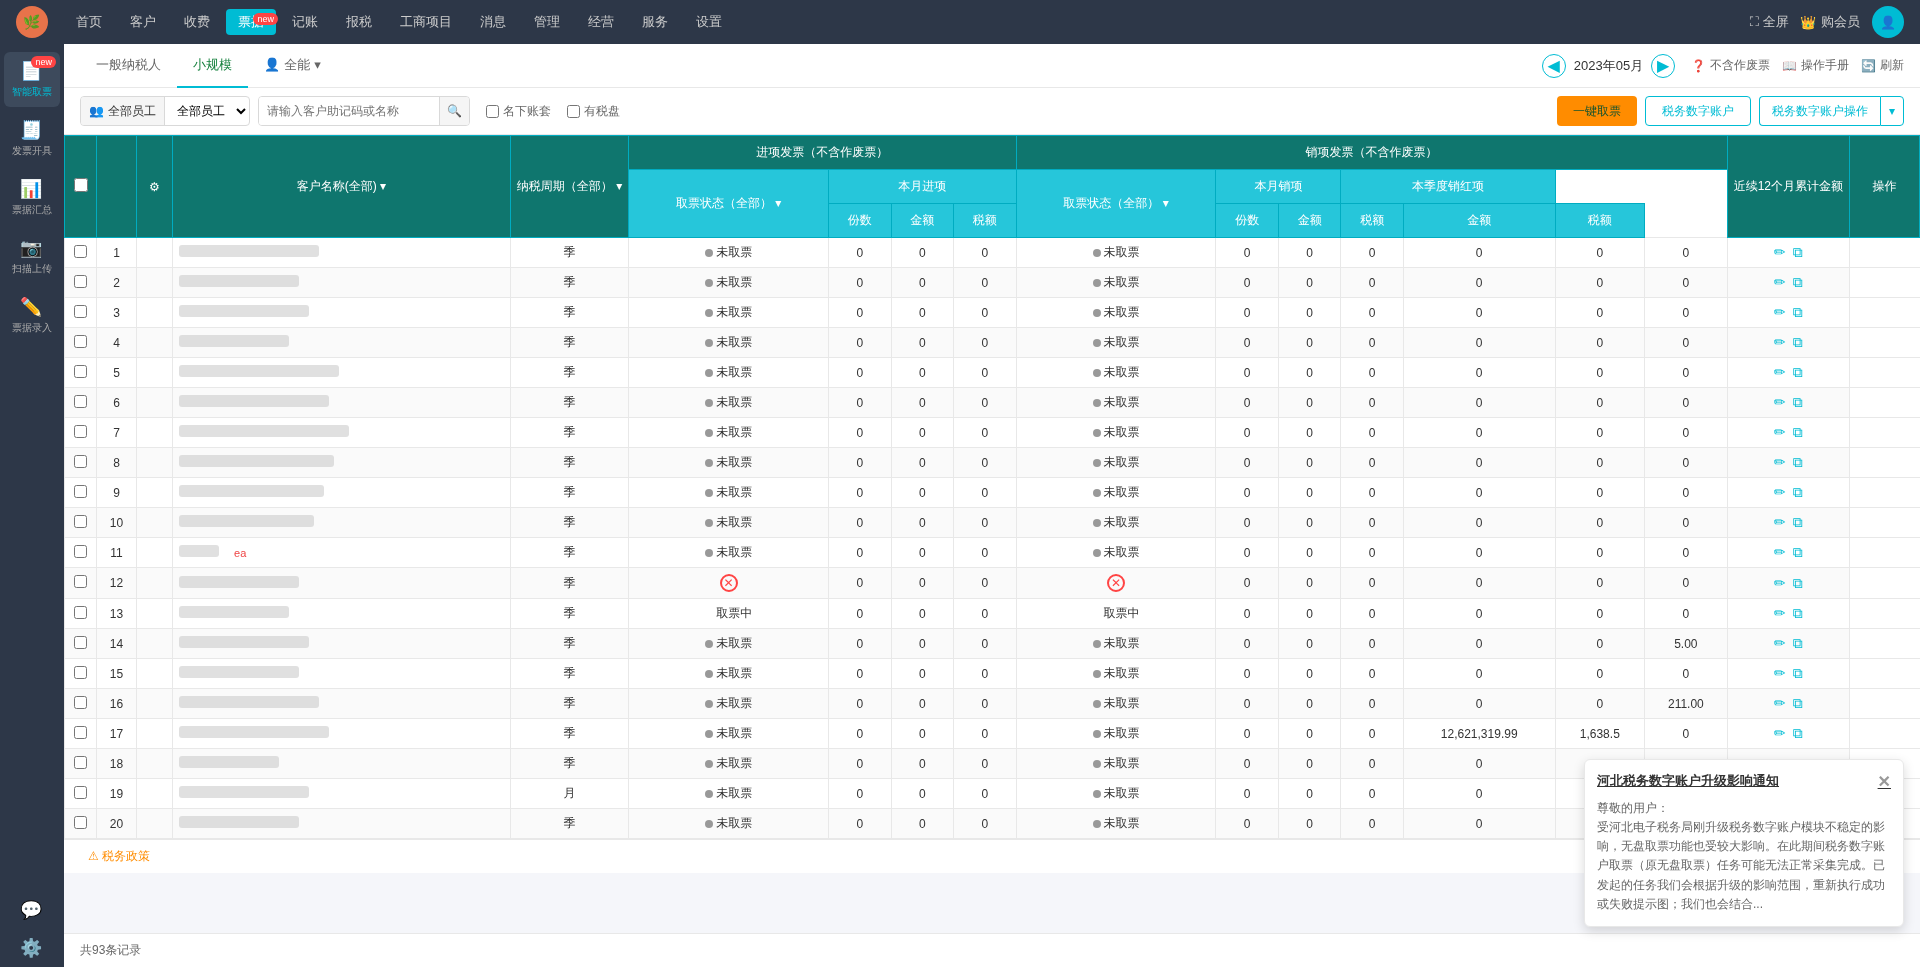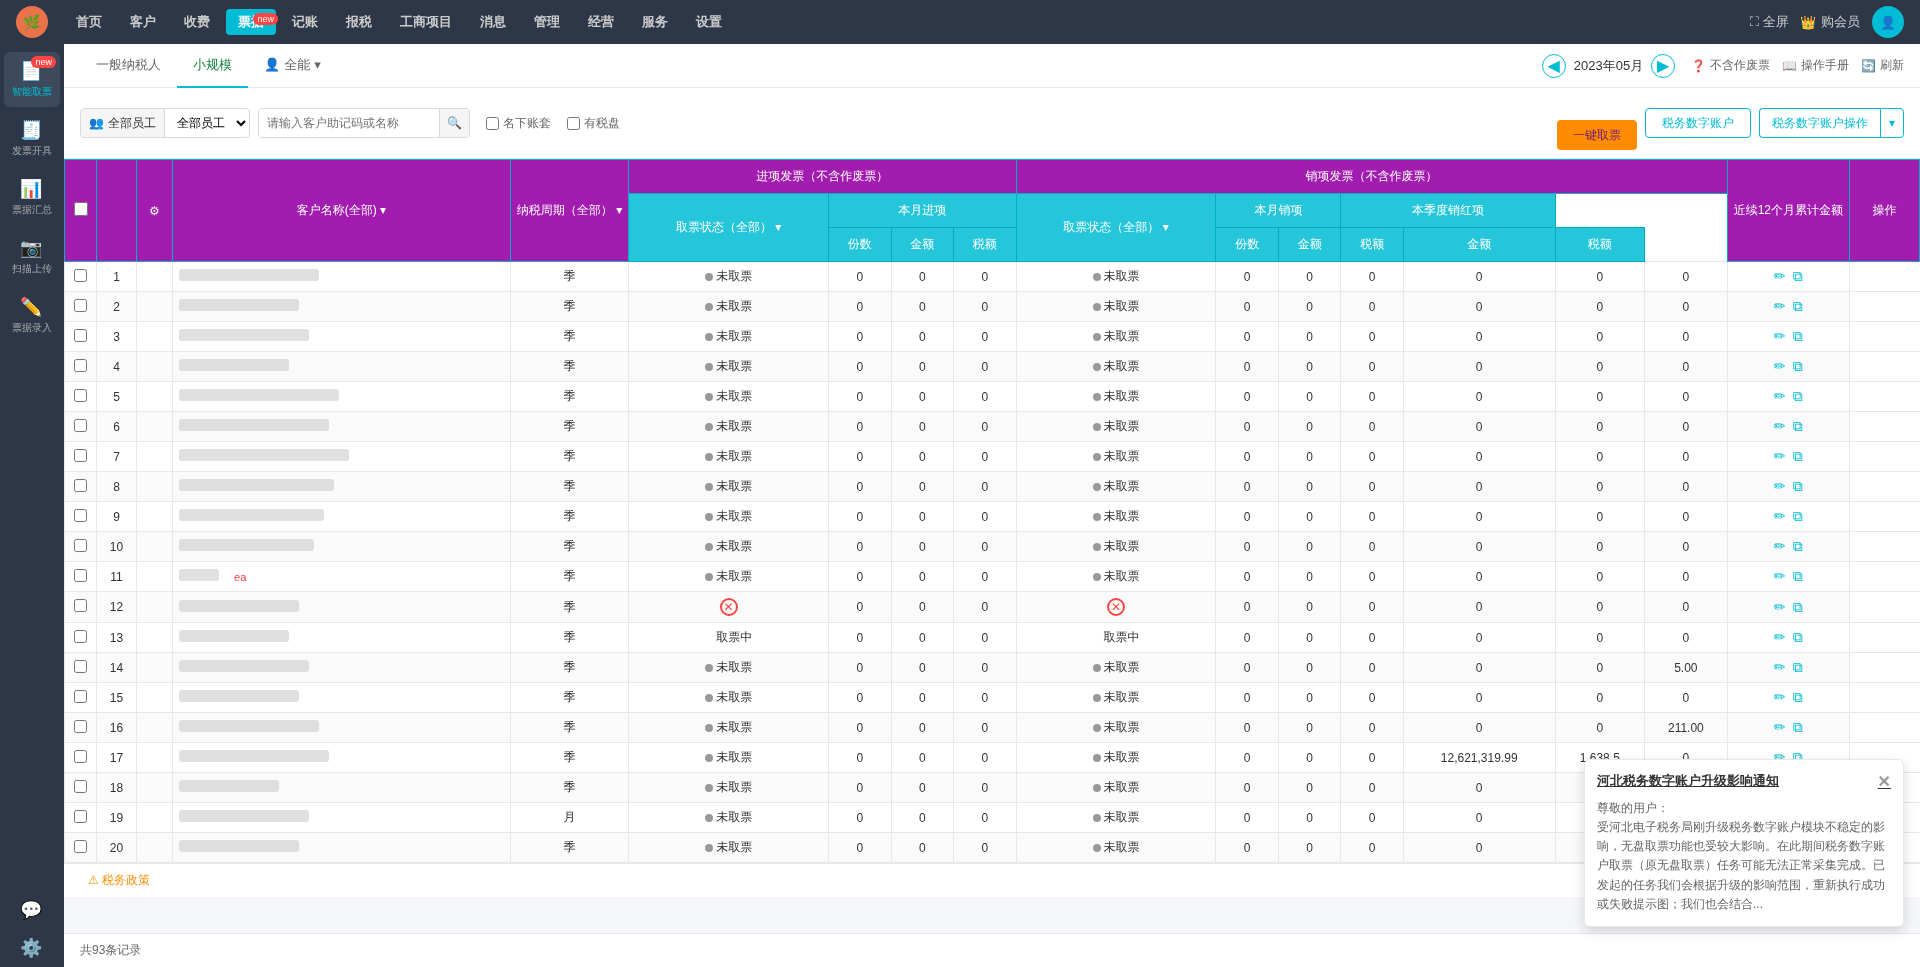--- a/index.html
+++ b/index.html
@@ -1,21 +1,21 @@
 <!DOCTYPE html>
 <html><head>
   <meta charset="utf-8">
   <style>
     * { box-sizing: border-box; margin: 0; padding: 0; }
     body { font-family: 'Microsoft YaHei', Arial, sans-serif; font-size: 12px; background: #f0f2f5; color: #333; width: 1920px; min-height: 967px; overflow-x: hidden; }
     
     
     .top-nav { background: #2d3748; height: 44px; display: flex; align-items: center; padding: 0 16px; gap: 4px; }
     .top-nav .logo { width: 32px; height: 32px; background: #e8734a; border-radius: 50%; display: flex; align-items: center; justify-content: center; color: white; font-size: 14px; margin-right: 12px; flex-shrink: 0; }
-    .top-nav .nav-item { color: #ccc; padding: 4px 12px; cursor: pointer; font-size: 13px; border-radius: 4px; white-space: nowrap; font-weight: bold; }
+    .top-nav .nav-item { color: #ccc; padding: 4px 12px; cursor: pointer; font-size: 13px; border-radius: 4px; white-space: nowrap; }
     .top-nav .nav-item.active { background: #00bcd4; color: white; position: relative; }
     .top-nav .spacer { flex: 1; }
     .top-nav .right-actions { display: flex; align-items: center; gap: 12px; color: #ccc; font-size: 13px; }
     .top-nav .right-actions span { cursor: pointer; display: flex; align-items: center; gap: 4px; }
     .top-nav .avatar { width: 32px; height: 32px; background: #00bcd4; border-radius: 50%; display: flex; align-items: center; justify-content: center; color: white; cursor: pointer; }
 
     
     .layout { display: flex; height: calc(967px - 44px); }
     .sidebar { width: 64px; background: #2d3748; display: flex; flex-direction: column; align-items: center; padding-top: 8px; gap: 4px; flex-shrink: 0; }
     .sidebar-item { width: 56px; display: flex; flex-direction: column; align-items: center; padding: 8px 4px; cursor: pointer; border-radius: 6px; color: #aaa; gap: 3px; position: relative; }
@@ -42,21 +42,21 @@
     .toolbar { background: white; padding: 8px 16px; display: flex; align-items: center; gap: 8px; border-bottom: 1px solid #e8e8e8; }
     .toolbar .employee-select { display: flex; align-items: center; border: 1px solid #d9d9d9; border-radius: 4px; overflow: hidden; height: 30px; }
     .toolbar .employee-select .prefix { background: #f5f5f5; padding: 0 8px; border-right: 1px solid #d9d9d9; height: 100%; display: flex; align-items: center; font-size: 12px; color: #333; gap: 4px; }
     .toolbar .employee-select select { border: none; outline: none; background: transparent; padding: 0 8px; font-size: 12px; height: 100%; }
     .toolbar .search-box { display: flex; align-items: center; border: 1px solid #d9d9d9; border-radius: 4px; height: 30px; overflow: hidden; }
     .toolbar .search-box input { border: none; outline: none; padding: 0 8px; font-size: 12px; width: 180px; height: 100%; }
     .toolbar .search-box .search-btn { width: 30px; height: 30px; background: #f5f5f5; border-left: 1px solid #d9d9d9; display: flex; align-items: center; justify-content: center; cursor: pointer; }
     .toolbar .checkbox-group { display: flex; align-items: center; gap: 16px; margin-left: 8px; }
     .toolbar .checkbox-group label { display: flex; align-items: center; gap: 4px; cursor: pointer; font-size: 12px; color: #666; }
     .toolbar .spacer { flex: 1; }
-    .toolbar .btn-primary { background: #ff8c00; color: #701a75; border: none; padding: 6px 16px; border-radius: 4px; cursor: pointer; font-size: 12px; height: 30px; margin-top: 24px; }
+    .toolbar .btn-primary { background: #ff8c00; color: #14532d; border: none; padding: 6px 16px; border-radius: 4px; cursor: pointer; font-size: 12px; height: 30px; }
     .toolbar .btn-outline { background: white; color: #00bcd4; border: 1px solid #00bcd4; padding: 6px 16px; border-radius: 4px; cursor: pointer; font-size: 12px; height: 30px; }
     .toolbar .btn-with-arrow { display: flex; align-items: center; }
     .toolbar .btn-with-arrow .main-btn { background: white; color: #00bcd4; border: 1px solid #00bcd4; padding: 6px 12px; border-radius: 4px 0 0 4px; cursor: pointer; font-size: 12px; height: 30px; border-right: none; }
     .toolbar .btn-with-arrow .arrow-btn { background: white; color: #00bcd4; border: 1px solid #00bcd4; padding: 6px 8px; border-radius: 0 4px 4px 0; cursor: pointer; font-size: 12px; height: 30px; }
 
     
     .table-container { flex: 1; overflow: auto; padding: 0 0 8px 0; }
     table { width: 100%; border-collapse: collapse; background: white; }
     table thead tr { background: #00bcd4; color: white; }
     table thead th { padding: 8px 6px; text-align: center; font-size: 12px; font-weight: normal; border: 1px solid #00acc1; white-space: nowrap; }
@@ -74,21 +74,21 @@
     
     .notification-popup { position: fixed; right: 16px; bottom: 40px; width: 320px; background: white; border: 1px solid #e8e8e8; border-radius: 6px; box-shadow: 0 4px 12px rgba(0,0,0,0.15); padding: 12px; z-index: 100; }
     .notification-popup .title { font-size: 13px; font-weight: bold; color: #333; margin-bottom: 8px; display: flex; justify-content: space-between; align-items: center; text-decoration: underline; }
     .notification-popup .close-btn { cursor: pointer; color: #999; font-size: 16px; }
     .notification-popup .content { font-size: 12px; color: #666; line-height: 1.6; }
     
     
     .table-footer { background: white; border-top: 1px solid #e8e8e8; padding: 8px 16px; display: flex; align-items: center; justify-content: space-between; font-size: 12px; color: #666; }
     .tax-policy { color: #ff8c00; cursor: pointer; font-size: 12px; padding: 8px 24px; background: white; border-top: 1px solid #e8e8e8; }
 
-    .header-row-1 th { background: #a21caf; }
+    .header-row-1 th { background: #0f766e; }
     .header-row-2 th { background: #26c6da; }
 
     .col-num { width: 40px; }
     .col-check { width: 32px; }
     .col-setting { width: 36px; }
     .col-name { min-width: 200px; }
     .col-period { width: 80px; }
     .col-cumulative { width: 120px; }
     .col-action { width: 70px; }
 

